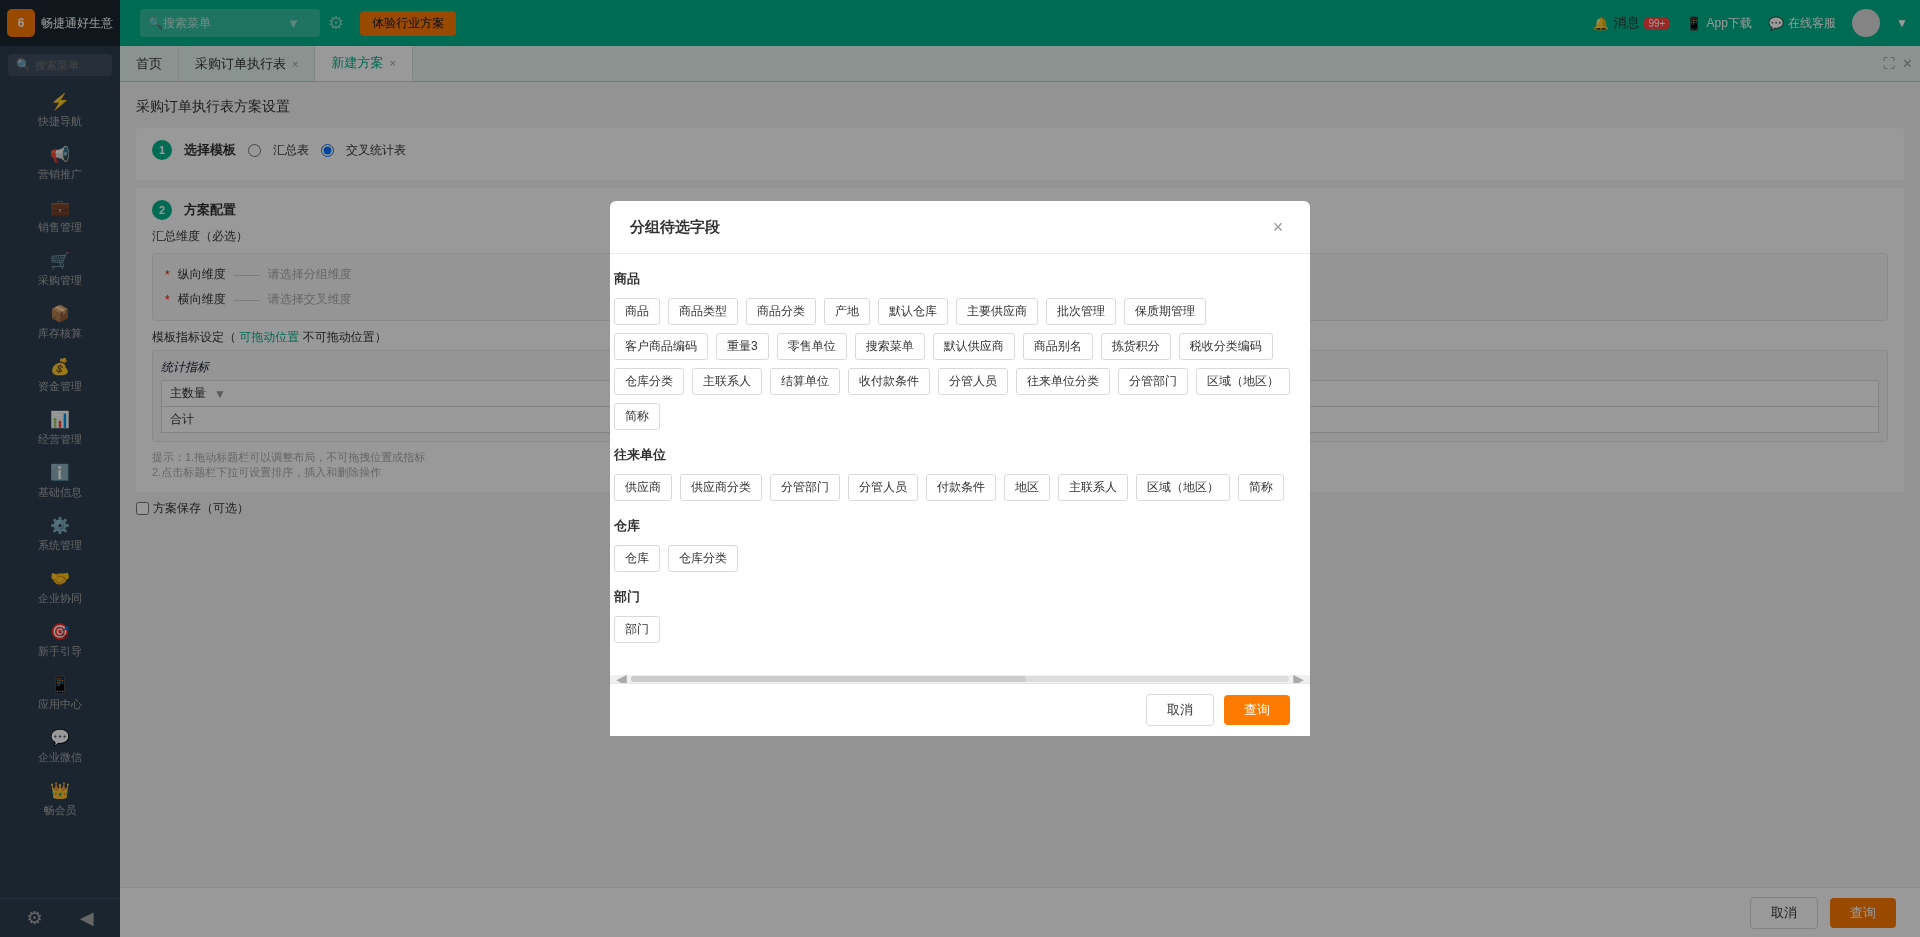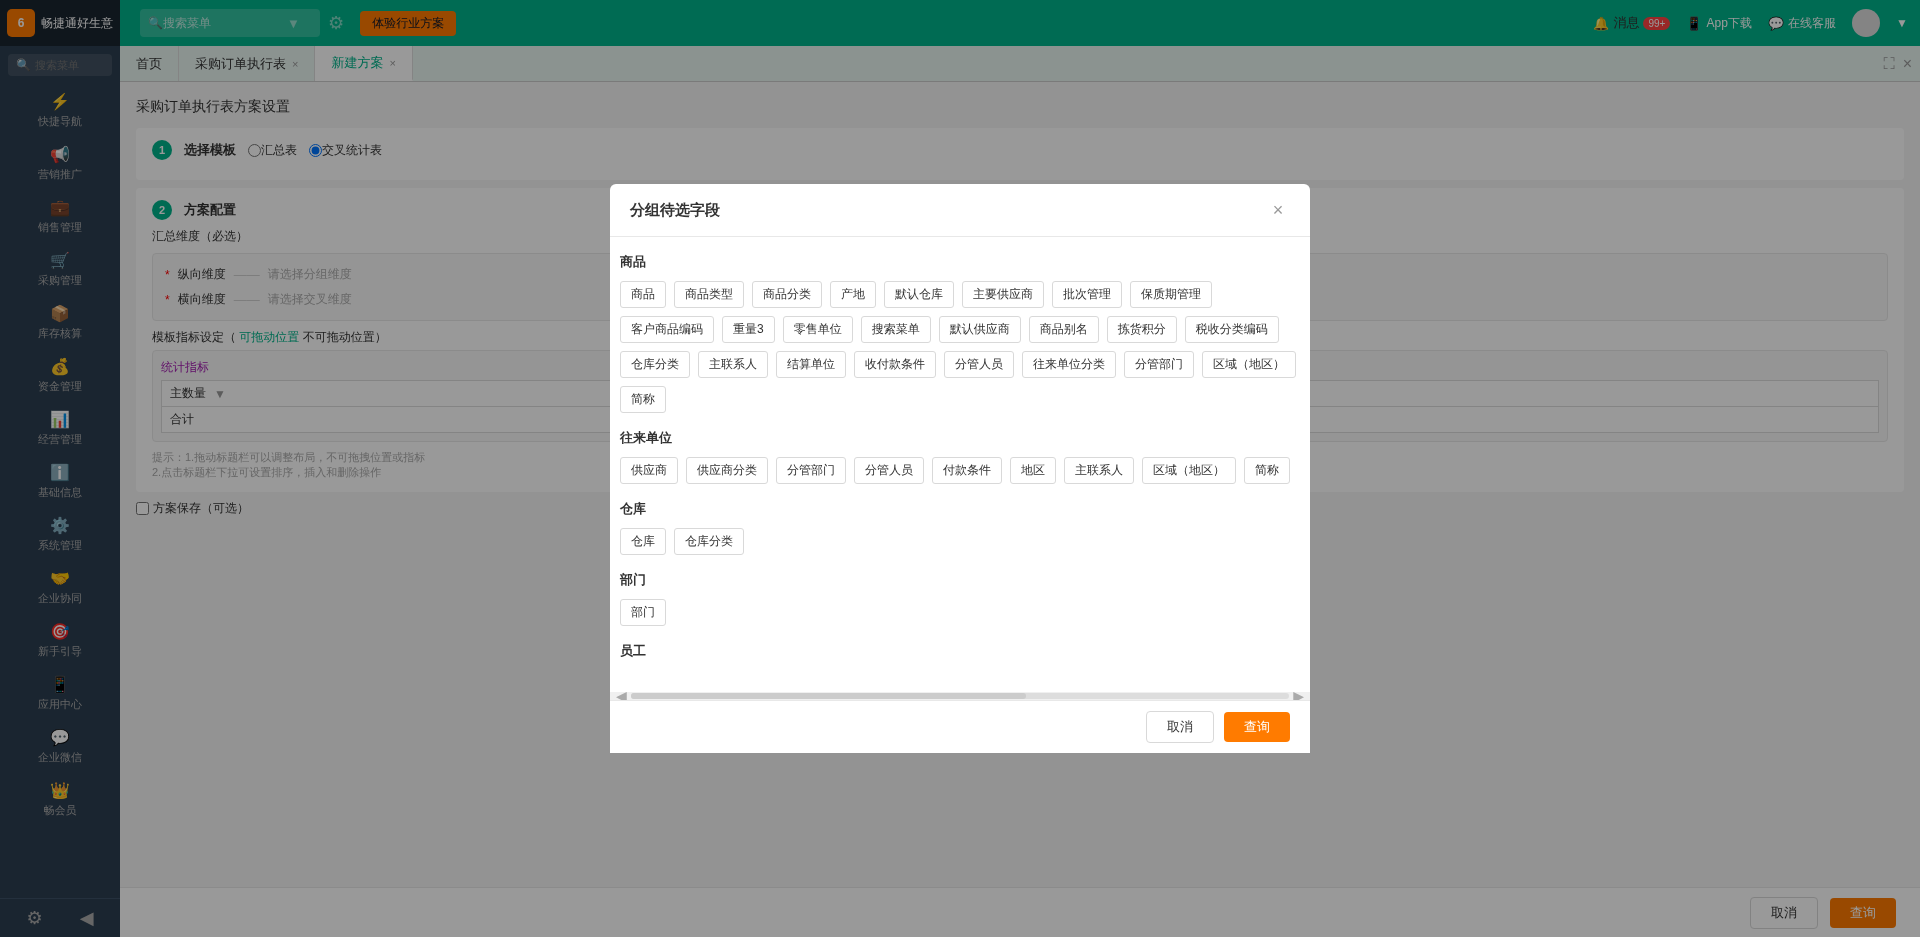--- a/index.html
+++ b/index.html
@@ -165,21 +165,21 @@
     .step-badge {
       background: #00b38a;
       color: white;
       border-radius: 50%;
       width: 20px; height: 20px;
       display: flex; align-items: center; justify-content: center;
       font-size: 11px; font-weight: bold;
     }
     .step-label { font-size: 13px; font-weight: bold; color: #333; }
     .radio-group { display: flex; align-items: center; gap: 12px; }
-    .radio-item { display: flex; align-items: center; gap: 0; font-size: 12px; }
+    .radio-item { display: flex; align-items: center; gap: 12px; font-size: 12px; }
 
     
     .overlay {
       position: fixed;
       top: 0; left: 0; right: 0; bottom: 0;
       background: rgba(0,0,0,0.4);
       z-index: 200;
       display: flex;
       align-items: center;
       justify-content: center;
@@ -206,21 +206,21 @@
     .modal-close {
       cursor: pointer;
       font-size: 18px;
       color: #999;
       width: 24px; height: 24px;
       display: flex; align-items: center; justify-content: center;
     }
     .modal-body {
       flex: 1;
       overflow-y: auto;
-      padding: 16px 10px;
+      padding: 16px 4px;
     }
     .modal-footer {
       padding: 10px 20px;
       border-top: 1px solid #e8e8e8;
       display: flex;
       align-items: center;
       justify-content: flex-end;
       gap: 10px;
       background: white;
       position: relative;
@@ -461,21 +461,21 @@
         <span style="color:#ccc;">——</span>
         <span style="color:#aaa;font-size:12px;">请选择交叉维度</span>
       </div>
     </div>
     <div style="font-size:12px;color:#333;margin-bottom:4px;">
       <span>模板指标设定（</span>
       <span style="color:#00b38a;cursor:pointer;">可拖动位置</span>
       <span>不可拖动位置）</span>
     </div>
     <div style="background:#f9f9f9;border:1px solid #e8e8e8;border-radius:4px;padding:8px;">
-      <div style="color:#a21caf;font-size:12px;margin-bottom:4px;">统计指标</div>
+      <div style="color:#0f172a;font-size:12px;margin-bottom:4px;font-style:italic;">统计指标</div>
       <div style="display:flex;border:1px solid #ddd;background:white;">
         <div style="flex:1;padding:4px 8px;font-size:12px;border-right:1px solid #ddd;display:flex;align-items:center;gap:8px;">
           <span>主数量</span>
           <span style="color:#999;">▼</span>
         </div>
         <div style="flex:1;padding:4px 8px;font-size:12px;">金额</div>
       </div>
       <div style="display:flex;border:1px solid #ddd;border-top:none;background:white;">
         <div style="flex:1;padding:4px 8px;font-size:12px;border-right:1px solid #ddd;">合计</div>
         <div style="flex:1;padding:4px 8px;font-size:12px;">合计</div>
@@ -558,24 +558,20 @@
         </div>
       </div>
 
       <div class="field-group">
         <div class="field-group-title">部门</div>
         <div class="field-tags">
           <div class="field-tag">部门</div>
         </div>
       </div>
 
-      <div class="field-group">
-        <div class="field-group-title">员工</div>
-
-      </div>
 
     </div>
 
     <div class="modal-hscroll">
       <span style="font-size:14px;color:#aaa;padding:0 4px;cursor:pointer;">◀</span>
       <div class="modal-hscroll-track">
         <div class="modal-hscroll-thumb"></div>
       </div>
       <span style="font-size:14px;color:#aaa;padding:0 4px;cursor:pointer;">▶</span>
     </div>

